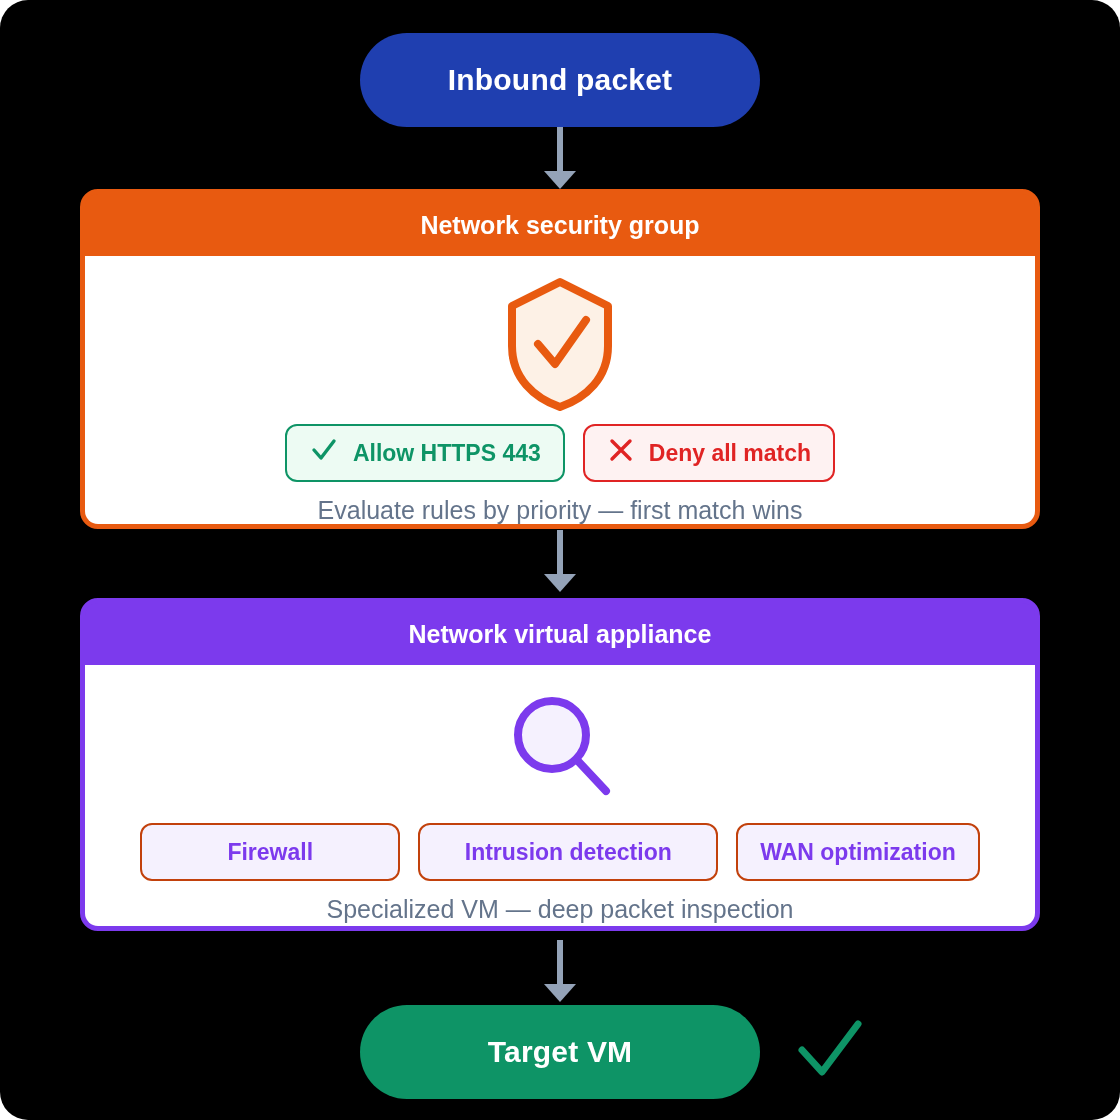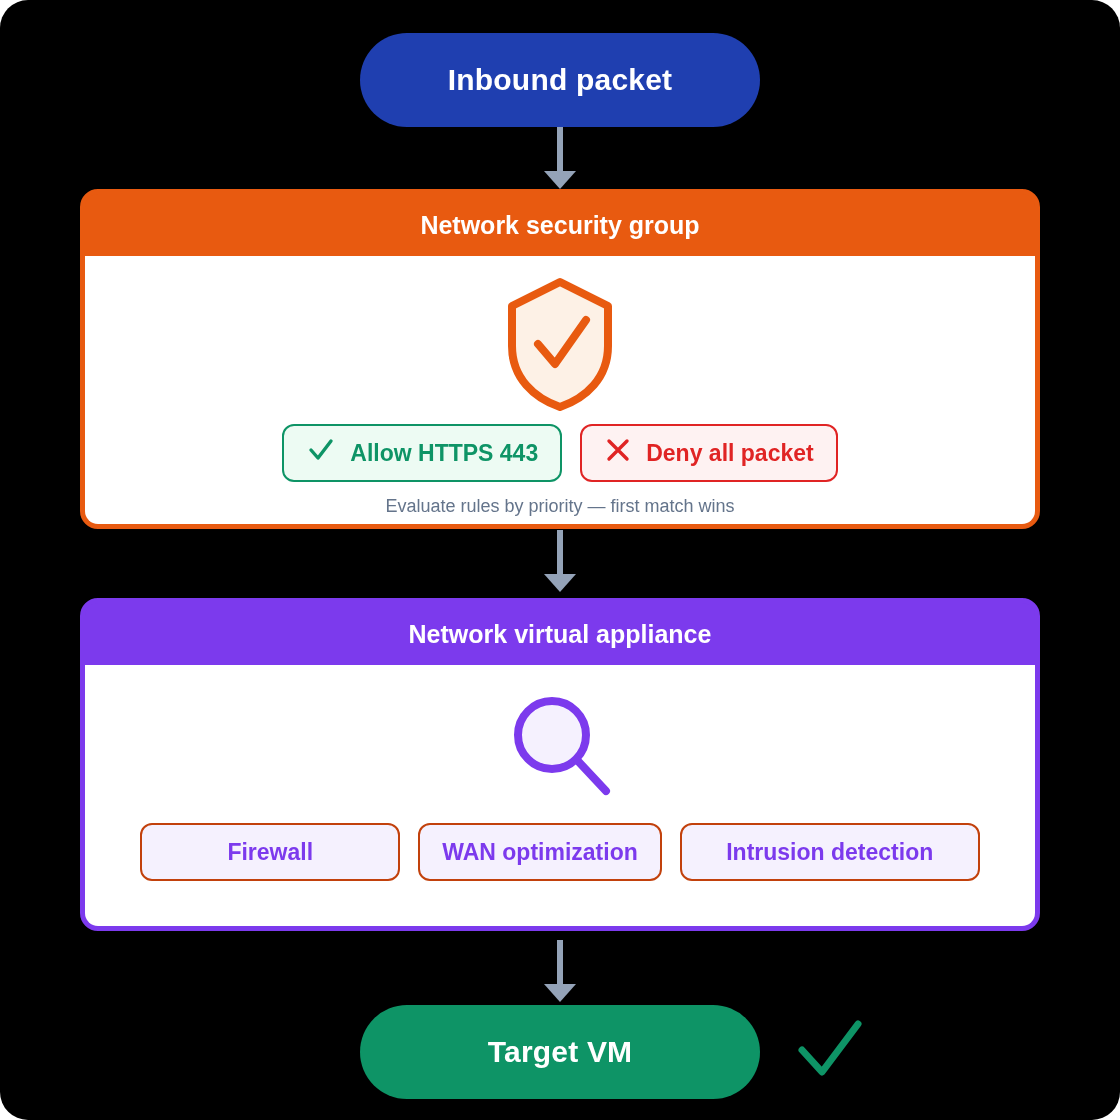--- a/index.html
+++ b/index.html
@@ -150,21 +150,21 @@
     color: #E02424;
   }
   .chip.nva {
     background: #F5F1FE;
     border: 2px solid #c2410c;
     color: #7C3AED;
   }
   .caption {
     margin-top: 14px;
     color: #64748B;
-    font-size: 18px;
+    font-size: 25px;
   }
 
   
   #final-check {
     position: absolute;
     left: 790px;
     top: 1010px;
   }
 </style>
 </head>
@@ -204,21 +204,21 @@
           <span>Allow HTTPS 443</span>
         </div>
 
 
         <div class="chip deny">
           <span>
             <svg width="28" height="28" viewBox="0 0 28 28" aria-hidden="true">
               <path d="M5 5 L23 23 M23 5 L5 23" fill="none" stroke="#E02424" stroke-width="3.4" stroke-linecap="round"></path>
             </svg>
           </span>
-          <span>Deny all packet</span>
+          <span>Deny all match</span>
         </div>
       </div>
 
       <div class="caption">Evaluate rules by priority — first match wins</div>
     </div>
   </div>
 
   <div class="connector" id="conn-2">
     <div class="stem"></div>
     <div class="head"></div>
@@ -234,28 +234,29 @@
         <svg width="120" height="130" viewBox="0 0 120 130" aria-hidden="true">
           <circle cx="52" cy="52" r="34" fill="#F5F1FE" stroke="#7C3AED" stroke-width="8"></circle>
           <path d="M77 77 L106 108" stroke="#7C3AED" stroke-width="8" stroke-linecap="round"></path>
         </svg>
       </span>
 
       <div class="chip-row" style="margin-top:6px;">
         <div class="chip nva" style="min-width:260px;">
           <span>Firewall</span>
         </div>
+        <div class="chip nva" style="min-width:300px;">
+          <span>Intrusion detection</span>
+        </div>
         <div class="chip nva">
           <span>WAN optimization</span>
         </div>
-        <div class="chip nva" style="min-width:300px;">
-          <span>Intrusion detection</span>
-        </div>
       </div>
 
+      <div class="caption">Specialized VM — deep packet inspection</div>
     </div>
   </div>
 
   <div class="connector" id="conn-3">
     <div class="stem"></div>
     <div class="head"></div>
   </div>
 
   <div class="pill" id="target-pill">
     <span>Target VM</span>

